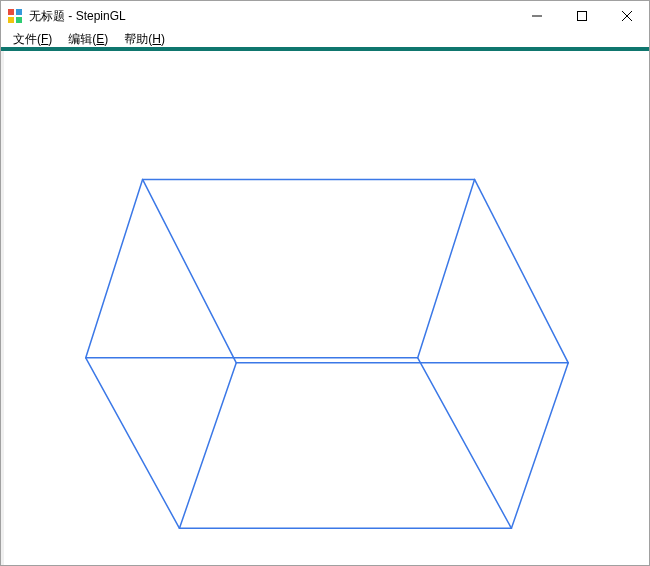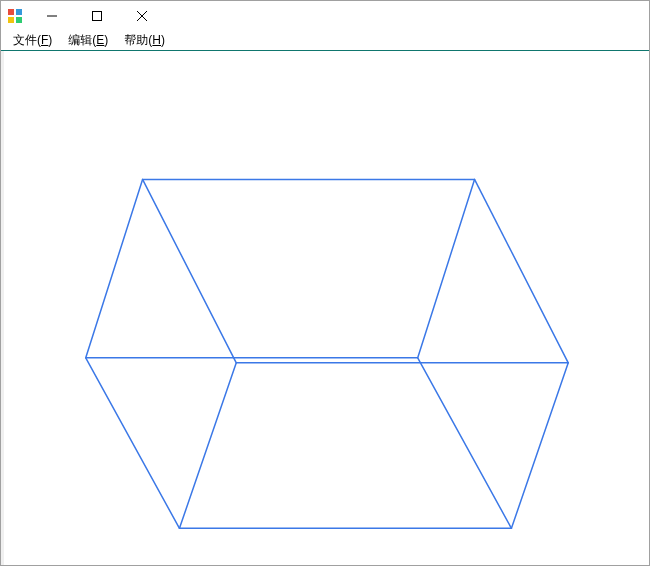--- a/index.html
+++ b/index.html
@@ -46,21 +46,21 @@
       color: #000;
     }
     .win-btn svg { display: block; }
     
     .menubar {
       height: 20px;
       display: flex;
       align-items: center;
       padding-left: 4px;
       gap: 0;
-      border-bottom: 1px solid #0f766e;
+      border-bottom: 4px solid #0f766e;
       user-select: none;
     }
     .menu-item {
       padding: 2px 8px;
       color: #000;
     }
     .menu-item .hotkey { text-decoration: underline; }
     
     .canvas-area {
       flex: 1 1 auto;
@@ -80,20 +80,21 @@
 
 <div class="titlebar">
   <span class="icon">
     <svg viewBox="0 0 16 16">
       <rect x="1" y="1" width="6" height="6" fill="#e74c3c"></rect>
       <rect x="9" y="1" width="6" height="6" fill="#3498db"></rect>
       <rect x="1" y="9" width="6" height="6" fill="#f1c40f"></rect>
       <rect x="9" y="9" width="6" height="6" fill="#2ecc71"></rect>
     </svg>
   </span>
+  <span class="title">无标题 - StepinGL</span>
   <div class="win-controls">
     <div class="win-btn">
       <svg width="10" height="10" viewBox="0 0 10 10">
           <line x1="0" y1="5" x2="10" y2="5" stroke="#000" stroke-width="1"></line>
         </svg>
     </div>
     <div class="win-btn">
       <svg width="10" height="10" viewBox="0 0 10 10">
           <rect x="0.5" y="0.5" width="9" height="9" fill="none" stroke="#000" stroke-width="1"></rect>
         </svg>

